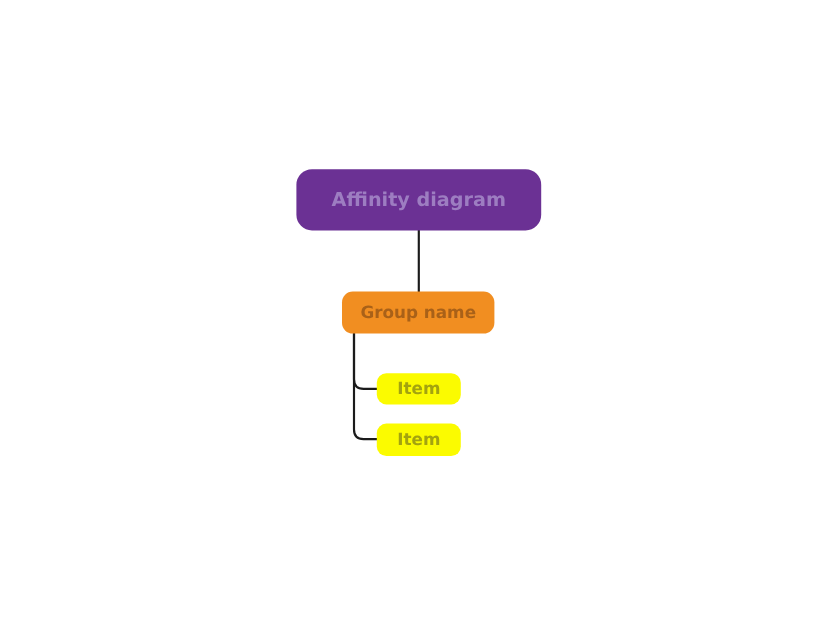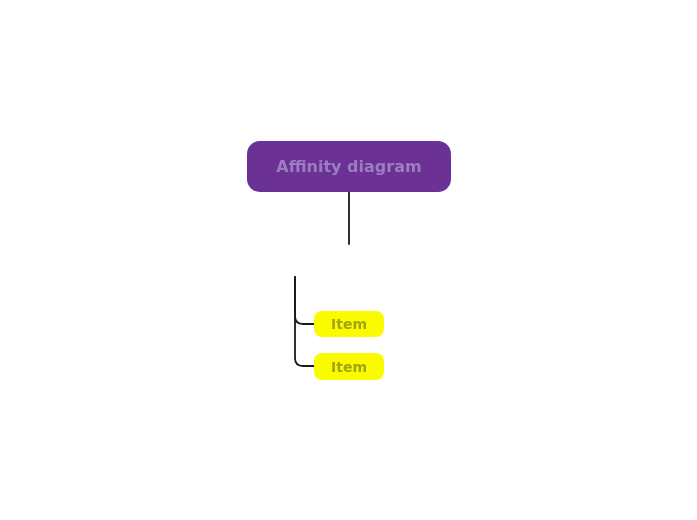--- a/index.html
+++ b/index.html
@@ -86,20 +86,23 @@
   <svg class="connectors" viewBox="0 0 697 520" xmlns="http://www.w3.org/2000/svg">
     <path d="M349,191 L349,244"></path>
     <path d="M295,277 L295,316 Q295,324 303,324 L315,324"></path>
     <path d="M295,277 L295,358 Q295,366 303,366 L315,366"></path>
   </svg>
 
   <div class="node node-root">
     <span class="node-label">Affinity diagram</span>
   </div>
 
+  <div class="node node-group">
+    <span class="node-label">Group name</span>
+  </div>
 
   <div class="node node-item node-item-1">
     <span class="node-label">Item</span>
   </div>
 
   <div class="node node-item node-item-2">
     <span class="node-label">Item</span>
   </div>
 
 </div>

